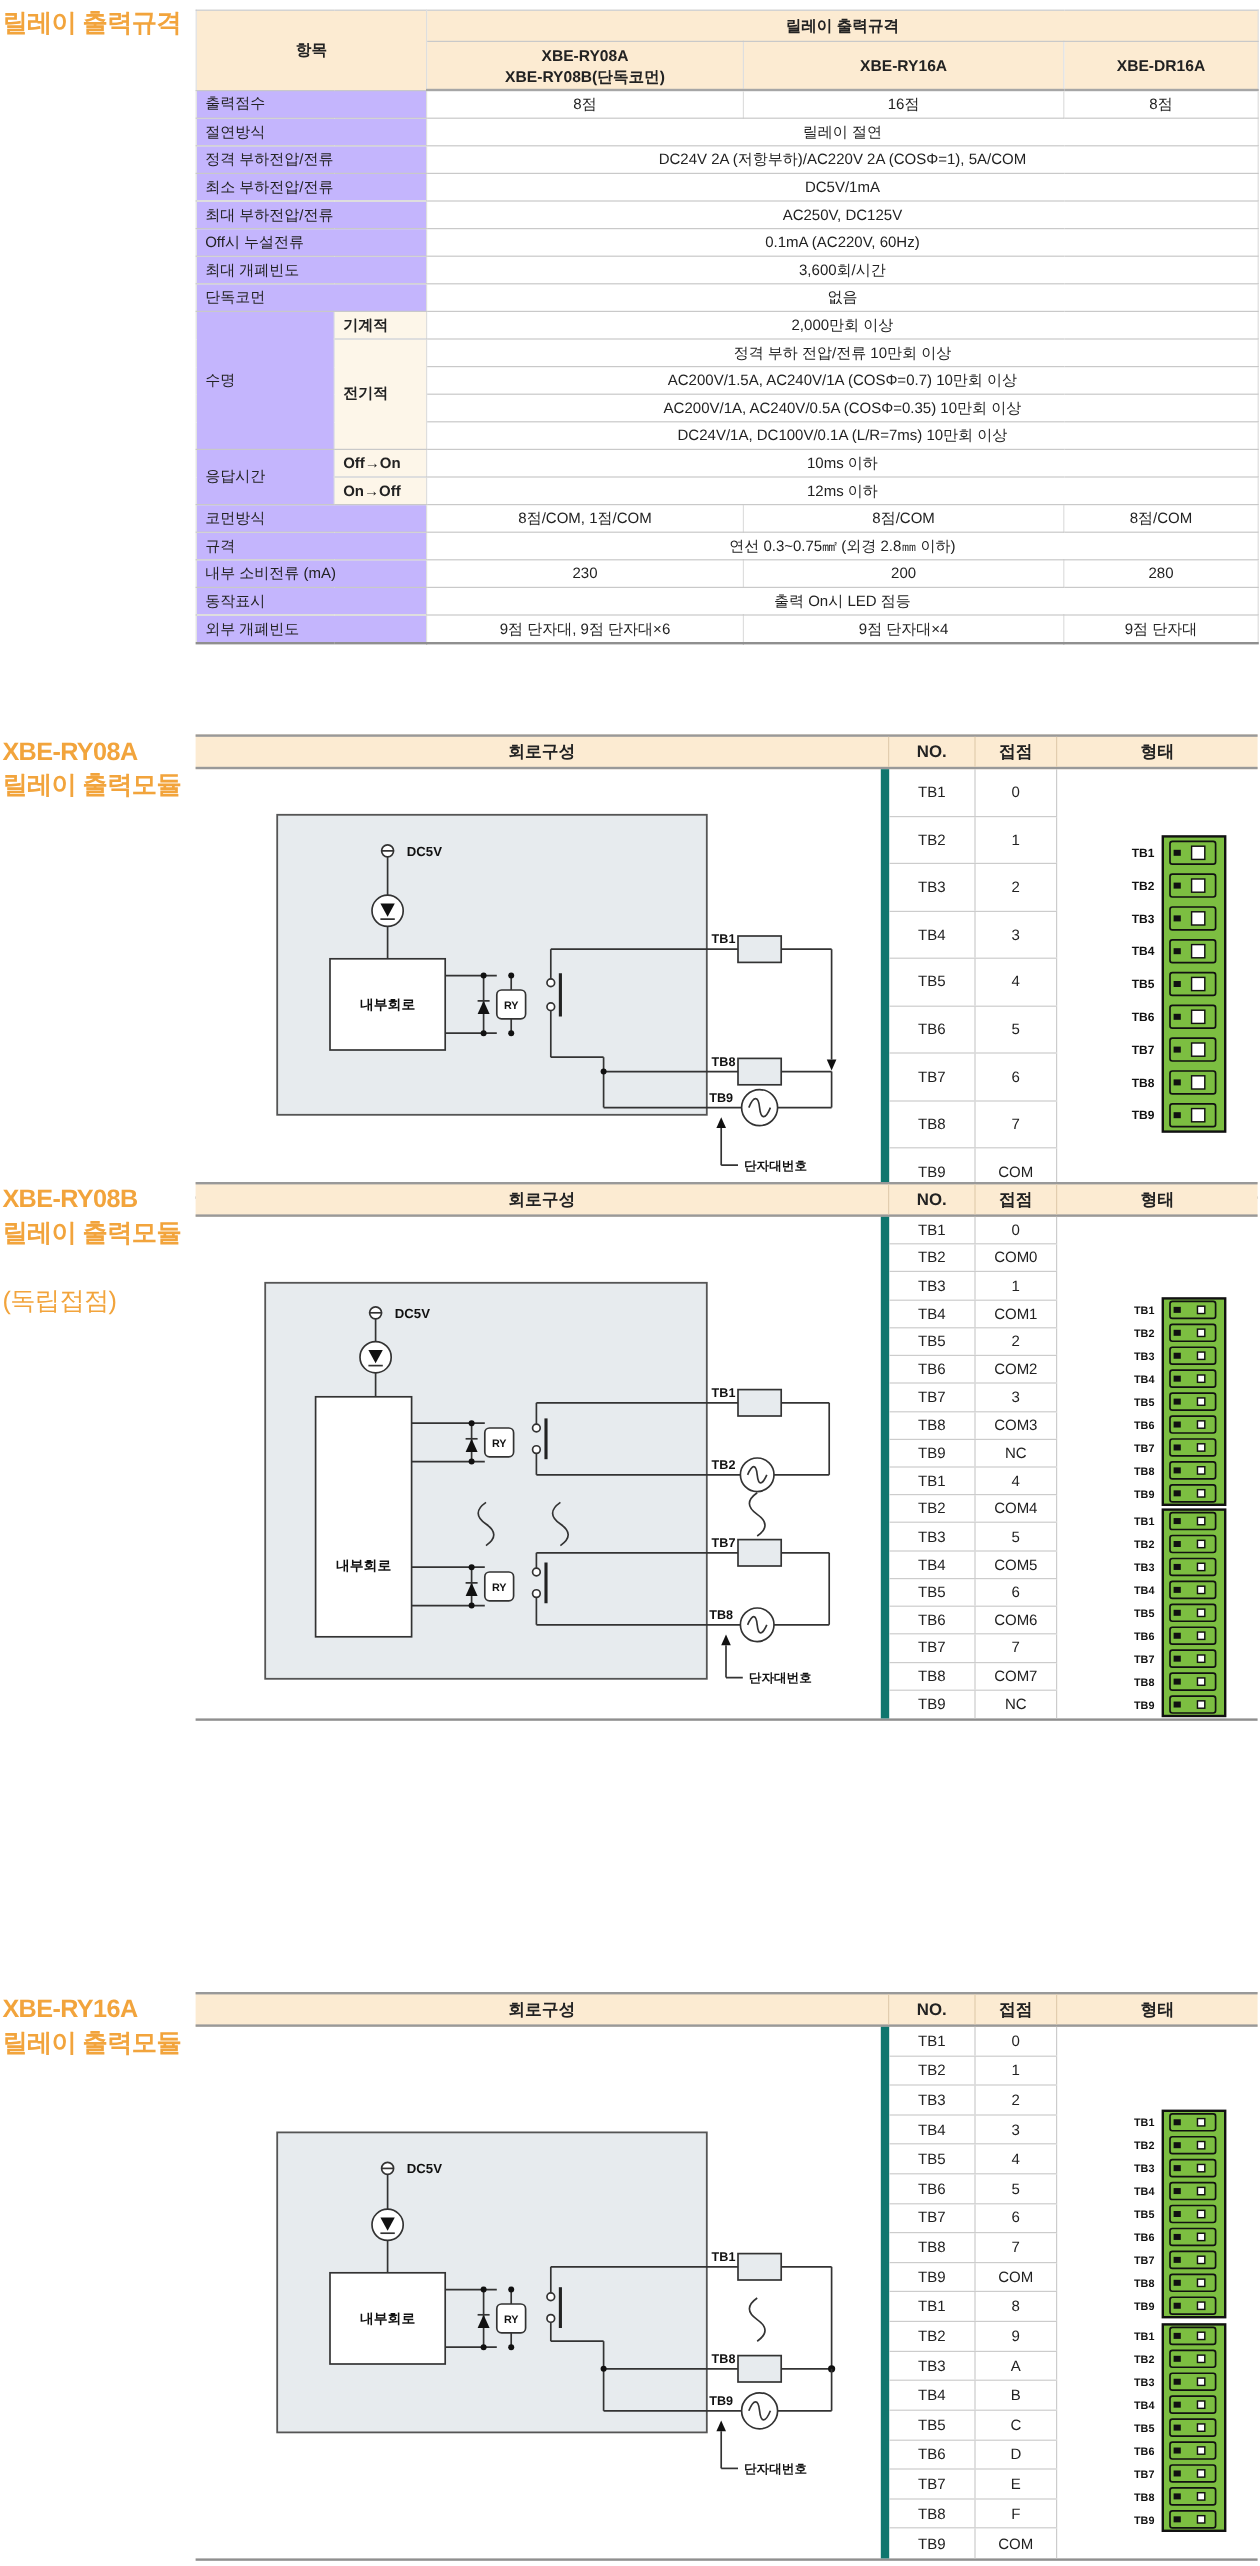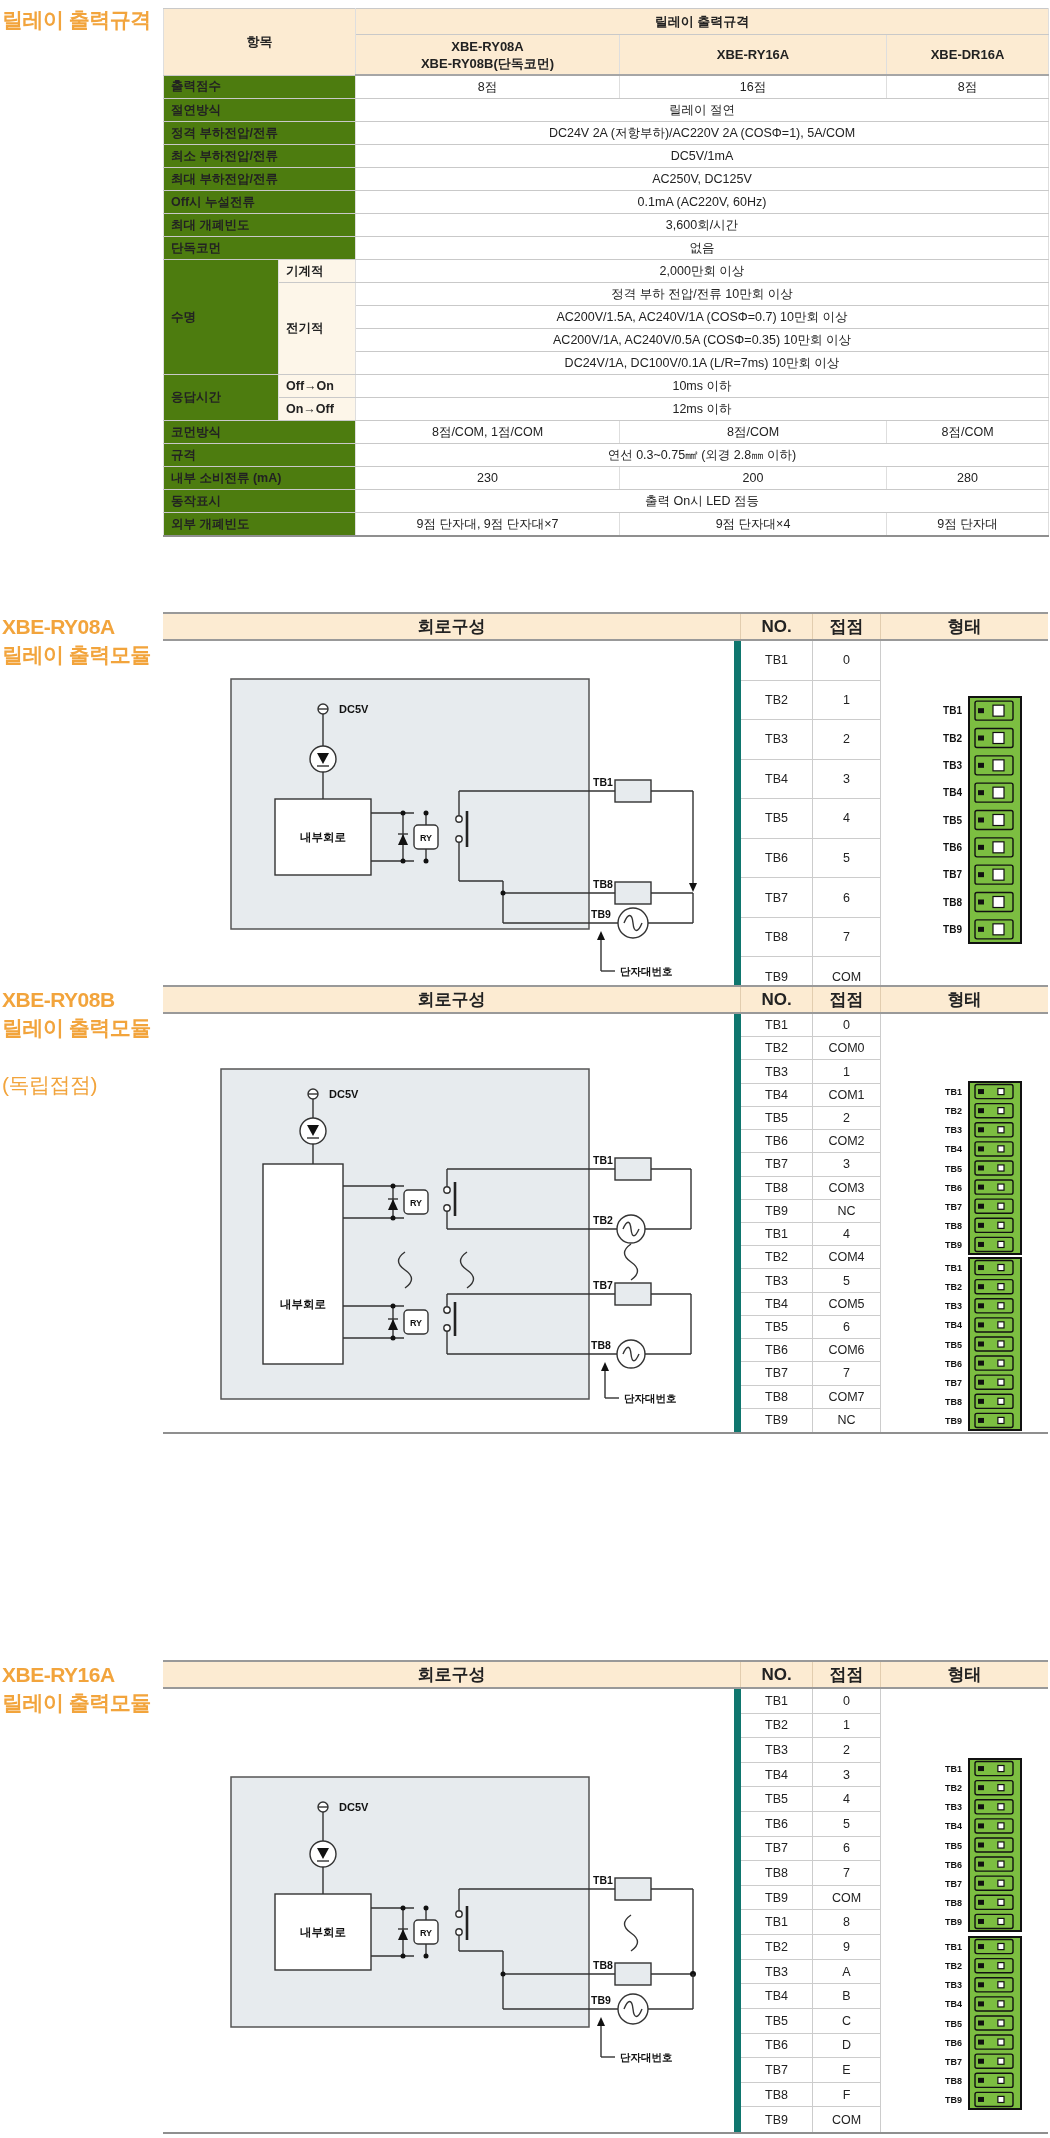--- a/index.html
+++ b/index.html
@@ -11,26 +11,26 @@
               font-size:21px;line-height:28px;letter-spacing:-0.5px;}
   .side-title .sub{font-weight:400;margin-top:29px;}
   
   table.spec{border-collapse:collapse;table-layout:fixed;width:885px;
              border-top:1px solid #ABABAB;border-bottom:2px solid #8F8F8F;}
   table.spec td,table.spec th{border:1px solid #C9C9C9;border-left:1px solid #DEDEDE;border-right:1px solid #DEDEDE;
       font-size:12.5px;text-align:center;vertical-align:middle;padding:0 3px;height:22px;overflow:hidden;white-space:nowrap;}
   table.spec th{background:#FCEBD2;font-weight:700;font-size:13px;}
   table.spec tr.h1 th{height:25px;}
   table.spec tr.h2 th{height:39px;border-bottom:2px solid #A6A6A6;line-height:17px;}
-  table.spec td.lb{background:#4d7c0f;font-weight:700;text-align:left;padding-left:7px;margin-left:37px;}
+  table.spec td.lb{background:#c4b5fd;font-weight:400;text-align:left;padding-left:7px;margin-left:37px;}
   table.spec td.lb2{background:#FDF6E9;font-weight:700;text-align:left;padding-left:7px;}
   
   .sec{position:absolute;left:163px;width:885px;border-bottom:2px solid #8F8F8F;box-sizing:border-box;}
   .sec-head{display:flex;background:#FCEBD2;border-top:2px solid #999;border-bottom:2px solid #999;
-            height:29px;box-sizing:border-box;align-items:center;font-weight:700;font-size:17px;}
+            height:29px;box-sizing:border-box;align-items:center;font-weight:700;font-size:14px;}
   .sec-head>div{text-align:center;box-sizing:border-box;height:100%;line-height:25px;}
   .hc1{width:578px;border-right:1px solid #E2CDAF;}
   .hc2{width:72px;border-right:1px solid #E2CDAF;}
   .hc3{width:68px;border-right:1px solid #E2CDAF;}
   .hc4{width:167px;}
   .sec-body{display:flex;}
   .circuit-cell{width:578px;border-right:7px solid #0f766e;box-sizing:border-box;}
   .rows-cell{width:140px;}
   .trow{display:flex;box-sizing:border-box;border-bottom:1px solid #CCC;}
   .trow:last-child{border-bottom:none;}
@@ -175,21 +175,21 @@
     <td>230</td>
     <td>200</td>
     <td>280</td>
   </tr>
   <tr>
     <td colspan="2" class="lb">동작표시</td>
     <td colspan="3">출력 On시 LED 점등</td>
   </tr>
   <tr>
     <td colspan="2" class="lb">외부 개폐빈도</td>
-    <td>9점 단자대, 9점 단자대×7</td>
+    <td>9점 단자대, 9점 단자대×6</td>
     <td>9점 단자대×4</td>
     <td>9점 단자대</td>
   </tr>
 </tbody>
   </table>
 
 <div class="sec sec-a" style="top:612px">
   <div class="sec-head">
     <div class="hc1">회로구성</div>
     <div class="hc2">NO.</div>

